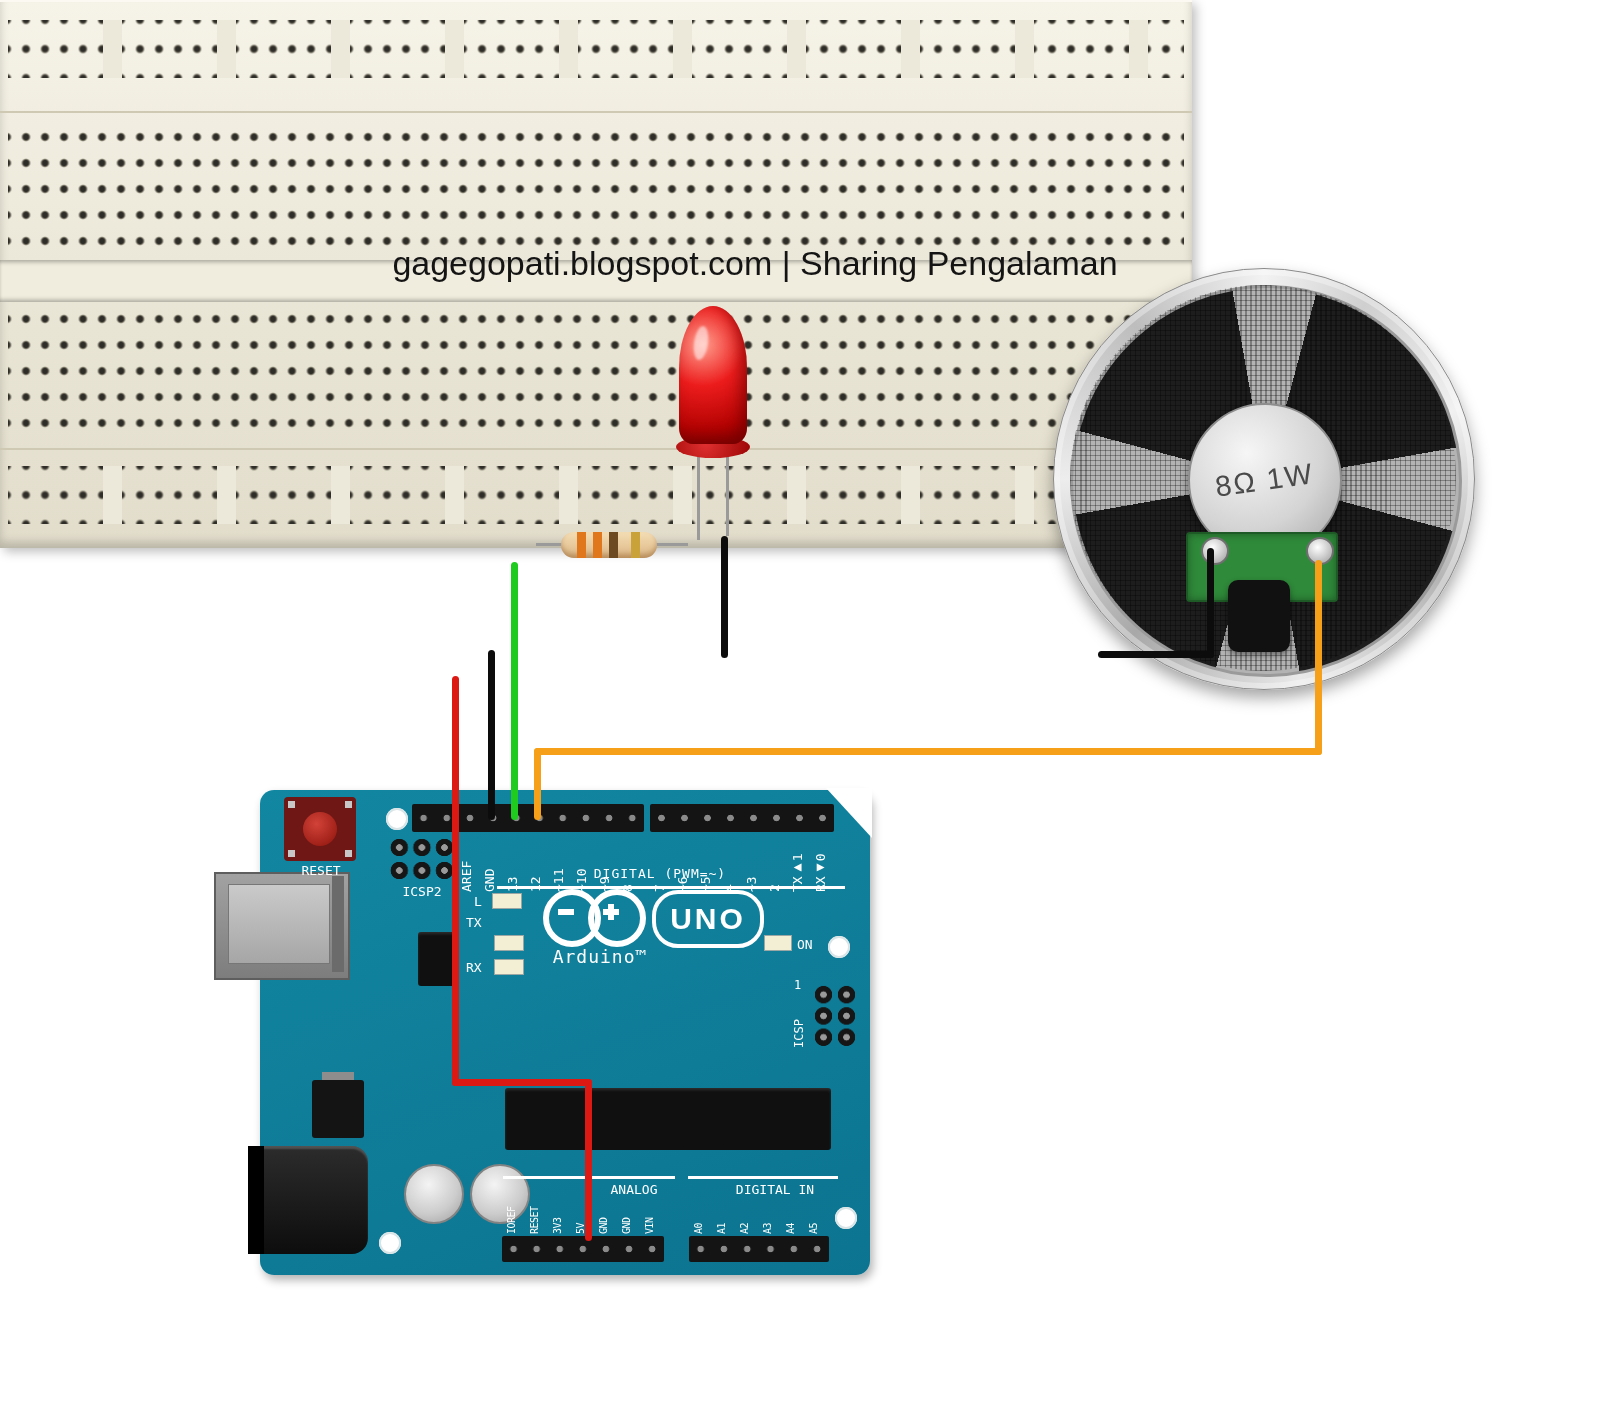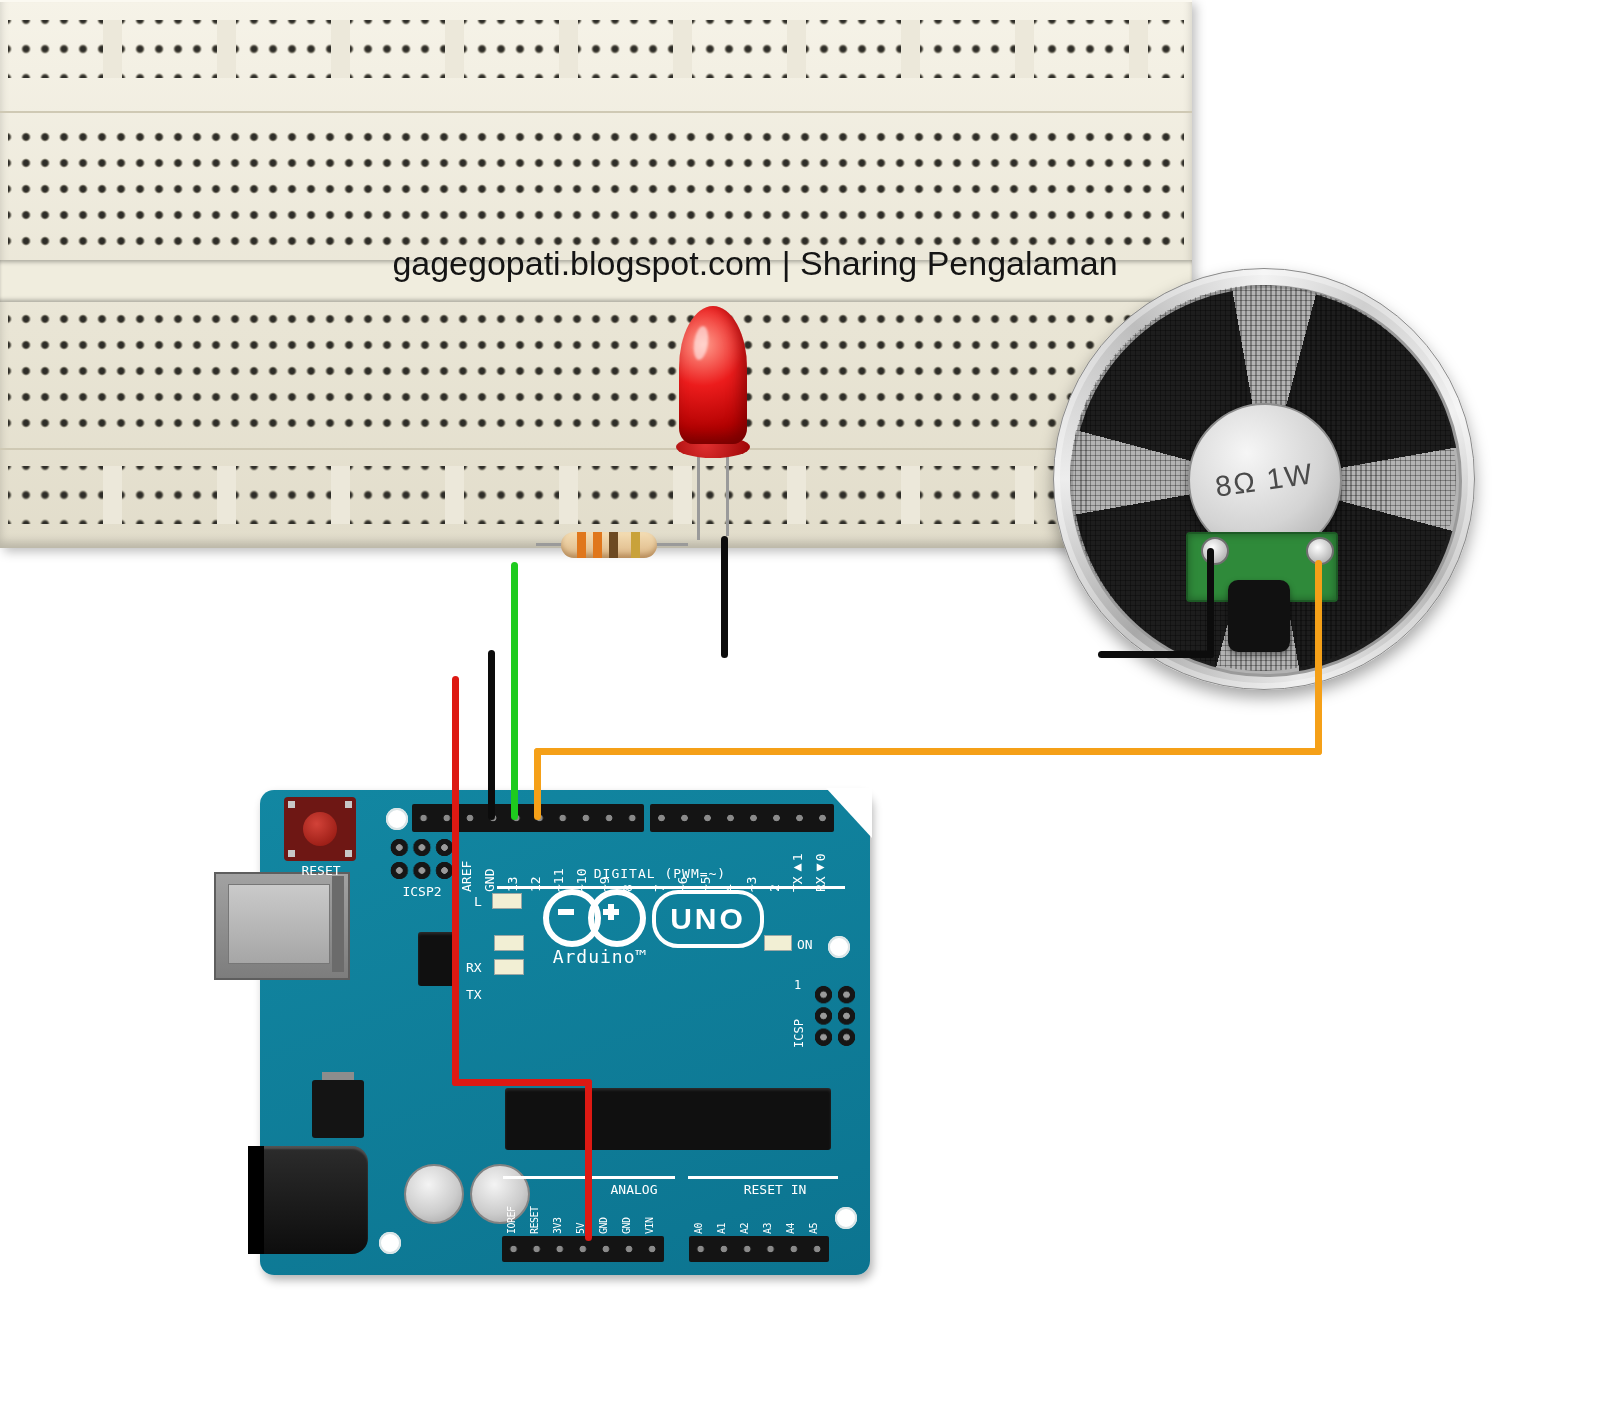--- a/index.html
+++ b/index.html
@@ -220,21 +220,21 @@
   <div class="abs usb-inner"></div>
   <div class="abs usb-cap"></div>
 
   <div class="chip" style="left:418px;top:932px;width:40px;height:54px;"></div>
   <div class="abs vreg-tab"></div>
   <div class="abs vreg"></div>
   <div class="chip" style="left:505px;top:1088px;width:326px;height:62px;"></div>
 
   <div class="board-text" style="left:474px;top:894px;font-size:13px;">L</div>
   <div class="ledrect" style="left:492px;top:893px;"></div>
-  <div class="board-text" style="left:466px;top:987px;font-size:13px;">TX</div>
+  <div class="board-text" style="left:466px;top:915px;font-size:13px;">TX</div>
   <div class="ledrect" style="left:494px;top:935px;"></div>
   <div class="board-text" style="left:466px;top:960px;font-size:13px;">RX</div>
   <div class="ledrect" style="left:494px;top:959px;"></div>
   <div class="ledrect" style="left:764px;top:935px;width:26px;"></div>
   <div class="board-text" style="left:797px;top:937px;font-size:13px;">ON</div>
 
   <div class="logo-circle" style="left:543px;top:889px;"></div>
   <div class="logo-circle" style="left:588px;top:889px;"></div>
   <div class="logo-bar" style="left:558px;top:909px;width:16px;height:6px;"></div>
   <div class="logo-bar" style="left:603px;top:909px;width:16px;height:6px;"></div>
@@ -249,21 +249,21 @@
   <div class="icsp-grid icsp1"></div>
 
   <div class="cap" style="left:404px;top:1164px;"></div>
   <div class="cap" style="left:470px;top:1164px;"></div>
   <div class="abs pjack"></div>
   <div class="abs pjack-face"></div>
 
   <div class="hline" style="left:503px;top:1176px;width:172px;"></div>
   <div class="board-text" style="left:592px;top:1182px;width:84px;text-align:center;font-size:13px;">ANALOG</div>
   <div class="hline" style="left:688px;top:1176px;width:150px;"></div>
-  <div class="board-text" style="left:712px;top:1182px;width:126px;text-align:center;font-size:13px;">RESET IN</div>
+  <div class="board-text" style="left:712px;top:1182px;width:126px;text-align:center;font-size:13px;">DIGITAL IN</div>
 
   <div class="vlabel vpwr" style="left:507px;">IOREF</div>
   <div class="vlabel vpwr" style="left:530px;">RESET</div>
   <div class="vlabel vpwr" style="left:553px;">3V3</div>
   <div class="vlabel vpwr" style="left:576px;">5V</div>
   <div class="vlabel vpwr" style="left:599px;">GND</div>
   <div class="vlabel vpwr" style="left:622px;">GND</div>
   <div class="vlabel vpwr" style="left:645px;">VIN</div>
 
   <div class="vlabel vpwr" style="left:694px;">A0</div>

